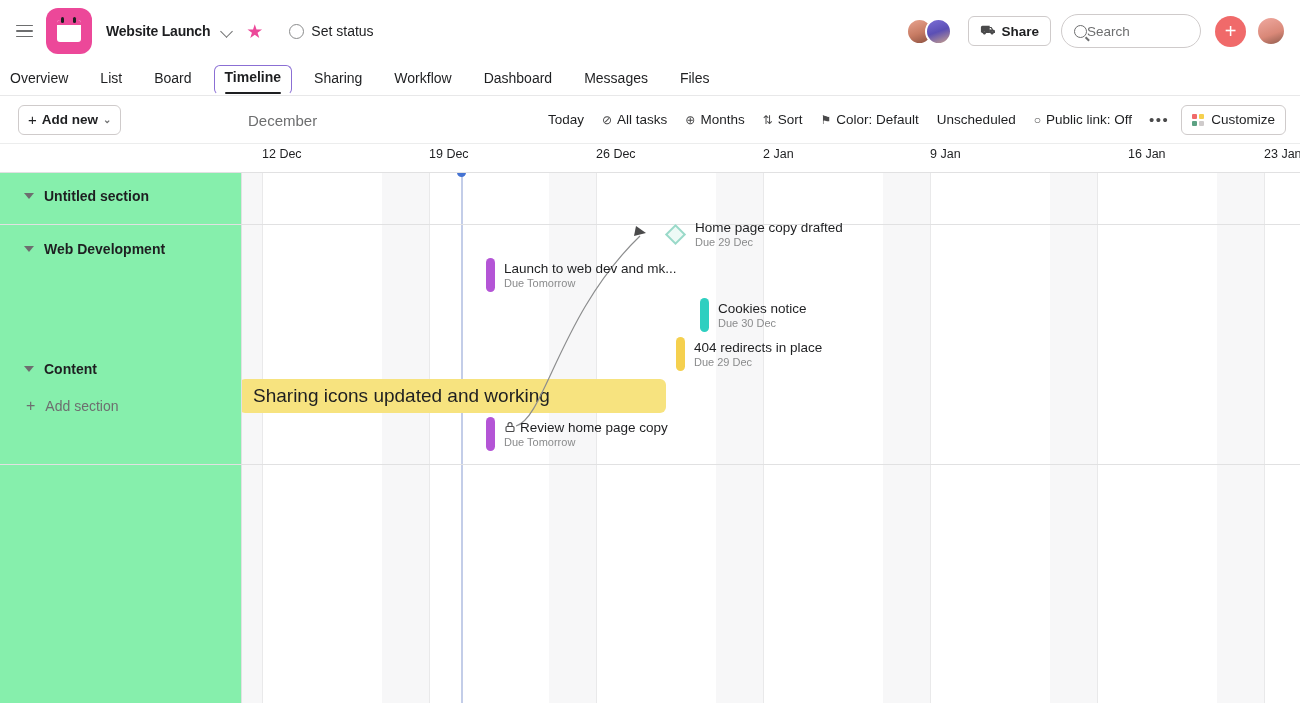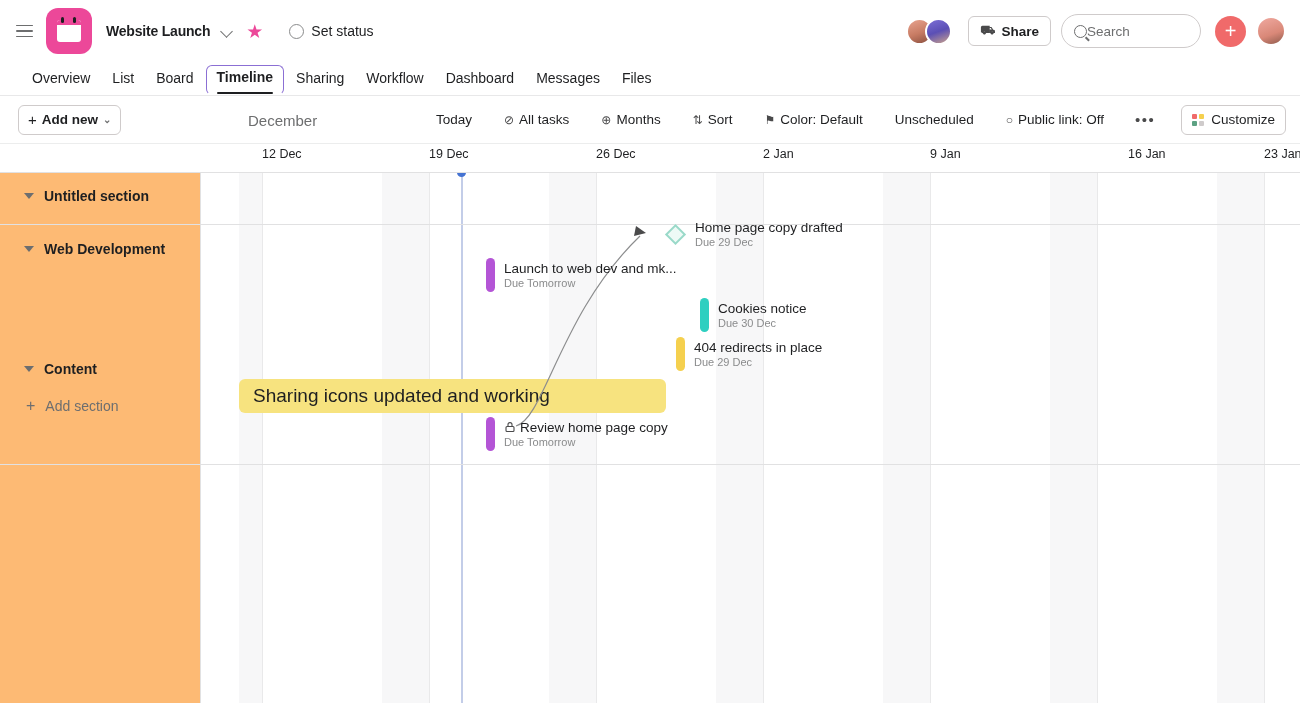--- a/index.html
+++ b/index.html
@@ -119,23 +119,23 @@
     width: 31px; height: 31px; border-radius: 50%;
     background: #f06a6a; color: #fff;
     display:flex; align-items:center; justify-content:center;
     font-size: 20px; line-height:0; cursor:pointer; font-weight:300;
     margin-left: 4px;
   }
 
   
   .tabsrow {
     display: flex; align-items: flex-end;
-    padding-left: 22px; height: 34px;
+    height: 34px;
     border-bottom: 1px solid #e8e8e9;
-    gap: 2px;
+    gap: 12px;
   }
   .tab {
     font-size: 14px; color: #1e1f21;
     padding: 4px 10px 9px 10px;
     cursor: pointer; position: relative; white-space:nowrap;
   }
   .tab.active { font-weight: bold; }
   .tab.active:after {
     content:""; position:absolute; left:10px; right:10px; bottom:0;
     height: 2.5px; background:#1e1f21; border-radius:2px;
@@ -160,21 +160,21 @@
     color:#1e1f21;
   }
   .addnew .pl { font-size: 15px; font-weight: 400; }
   .addnew .cv { font-size: 10px; color:#6d6e6f; }
 
   .month-label {
     position: absolute; left: 248px; top: 50%; transform: translateY(-50%);
     font-size: 15px; color: #6d6e6f;
   }
 
-  .tb-right { margin-left:auto; display:flex; align-items:center; gap: 14px; }
+  .tb-right { margin-left:auto; display:flex; align-items:center; gap: 0; }
   .tb-item {
     display:flex; align-items:center; gap:5px;
     font-size: 13.5px; color:#1e1f21; cursor:pointer;
     padding: 6px 9px; border-radius:6px; white-space:nowrap;
   }
   .tb-item .gi { font-size: 12px; color:#4a4a4b; display:flex; align-items:center;}
   .dots { letter-spacing:1.5px; color:#4a4a4b; font-size:15px; padding:4px 8px; cursor:pointer;}
   .customize {
     display:flex; align-items:center; gap:7px;
     border:1px solid #cfcbcb; border-radius:6px;
@@ -200,22 +200,22 @@
   .gridlayer { position:absolute; inset:0; }
   .vline { position:absolute; top:0; bottom:0; width:1px; background:#e9e9ea; }
   .weekend { position:absolute; top:0; bottom:0; background:#f7f7f8; }
   .todayline { position:absolute; top:0; bottom:0; width:2px; background:#c3cde8; }
   .todaydot {
     position:absolute; width:9px; height:9px; border-radius:50%;
     background:#4573d2;
   }
 
   .sidebar {
-    position:absolute; left:0; top:0; bottom:0; width:201px;
-    background:#fdba74; border-right:1px solid #e1e1e2; z-index: 5;
+    position:absolute; left:0; top:0; bottom:0; width:242px;
+    background:#86efac; border-right:1px solid #e1e1e2; z-index: 5;
   }
   .section-row {
     display:flex; align-items:center; gap:10px;
     padding: 0 0 0 24px;
     font-size: 14px; font-weight: bold; color:#1e1f21;
     cursor:pointer; height: 28px;
   }
   .caret {
     width:0;height:0;border-left:5px solid transparent;border-right:5px solid transparent;
     border-top:6px solid #6d6e6f; flex:none;

